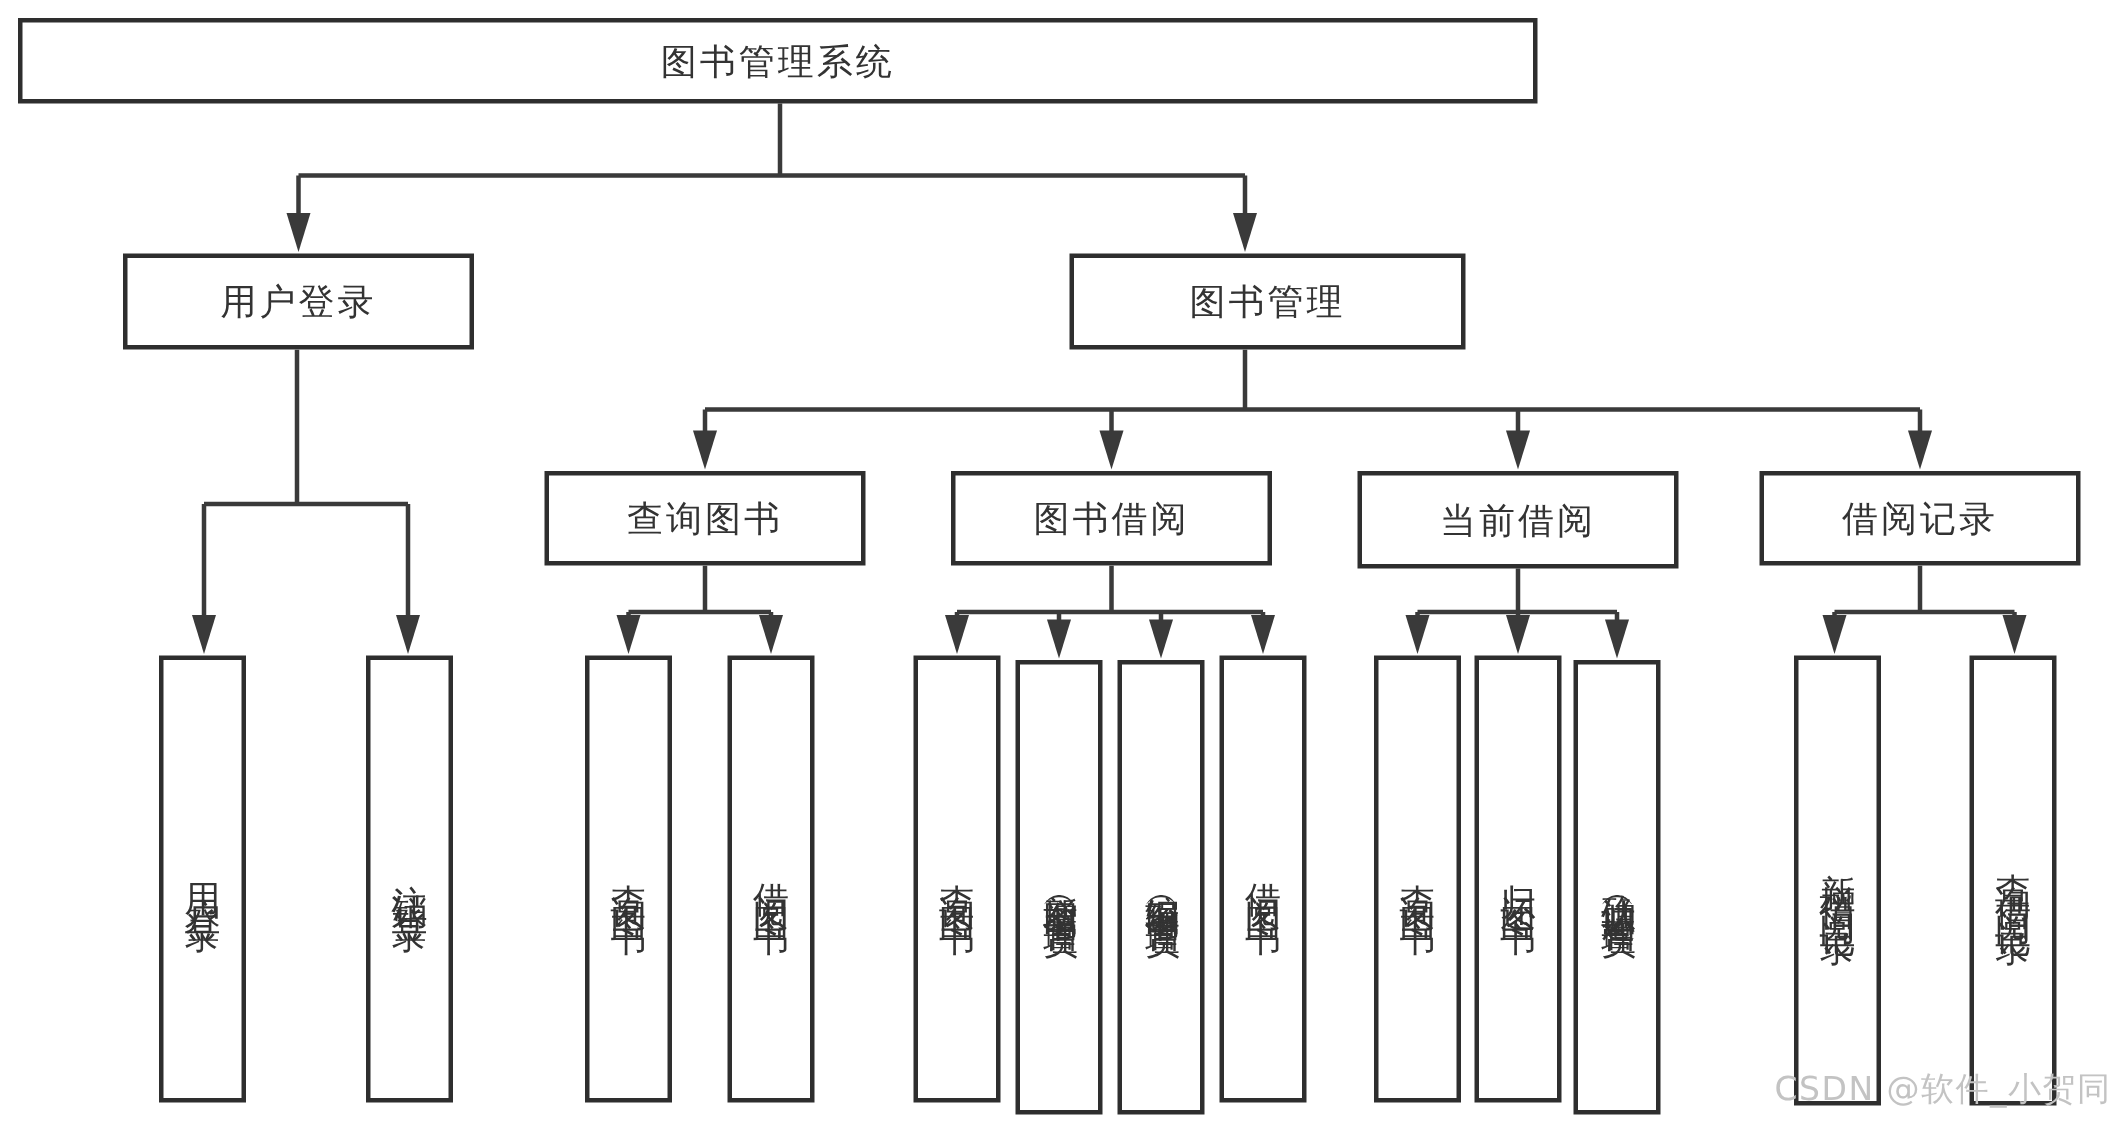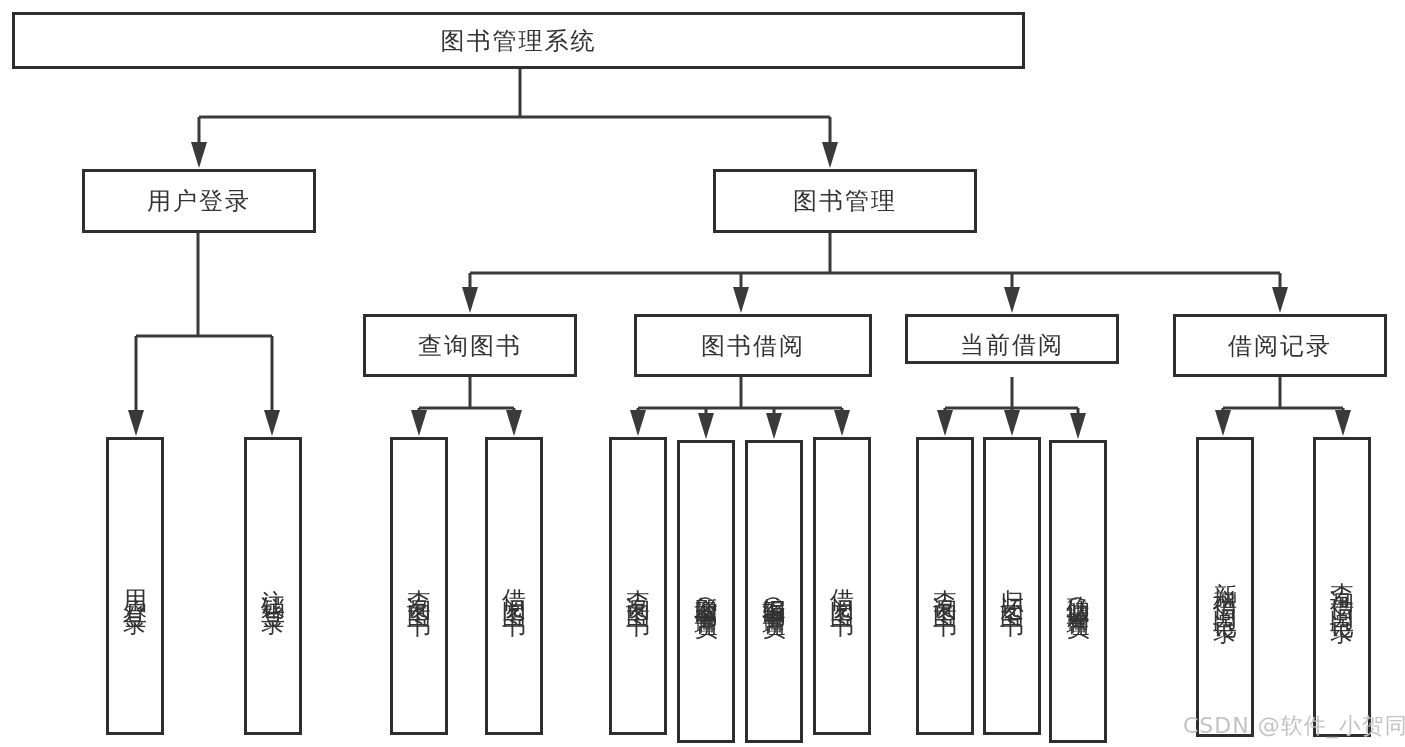--- a/index.html
+++ b/index.html
@@ -38,22 +38,22 @@
   }
   .box.vert.long span {
     letter-spacing: 3px;
     font-size: 23px;
   }
   
   .b-root   { left: 12px;   top: 12px;  width: 1013px; height: 57px; }
   .b-login  { left: 82px;   top: 169px; width: 234px;  height: 64px; }
   .b-mgmt   { left: 713px;  top: 169px; width: 264px;  height: 64px; }
   .b-newbook{ left: 363px;  top: 314px; width: 214px;  height: 63px; }
-  .b-borrow { left: 634px;  top: 314px; width: 238px;  height: 63px; }
-  .b-current{ left: 905px;  top: 314px; width: 214px;  height: 50px; align-items: flex-end; }
+  .b-borrow { left: 634px;  top: 314px; width: 214px;  height: 63px; }
+  .b-current{ left: 905px;  top: 314px; width: 214px;  height: 65px; }
   .b-record { left: 1173px; top: 314px; width: 214px;  height: 63px; }
   
   .b-l-login   { left: 106px;  top: 437px; width: 58px; height: 298px; }
   .b-l-logout  { left: 244px;  top: 437px; width: 58px; height: 298px; }
   .b-nb-query  { left: 390px;  top: 437px; width: 58px; height: 298px; }
   .b-nb-borrow { left: 485px;  top: 437px; width: 58px; height: 298px; }
   .b-bb-query  { left: 609px;  top: 437px; width: 58px; height: 298px; }
   .b-bb-add    { left: 677px;  top: 440px; width: 58px; height: 303px; }
   .b-bb-edit   { left: 745px;  top: 440px; width: 58px; height: 303px; }
   .b-bb-borrow { left: 813px;  top: 437px; width: 58px; height: 298px; }

